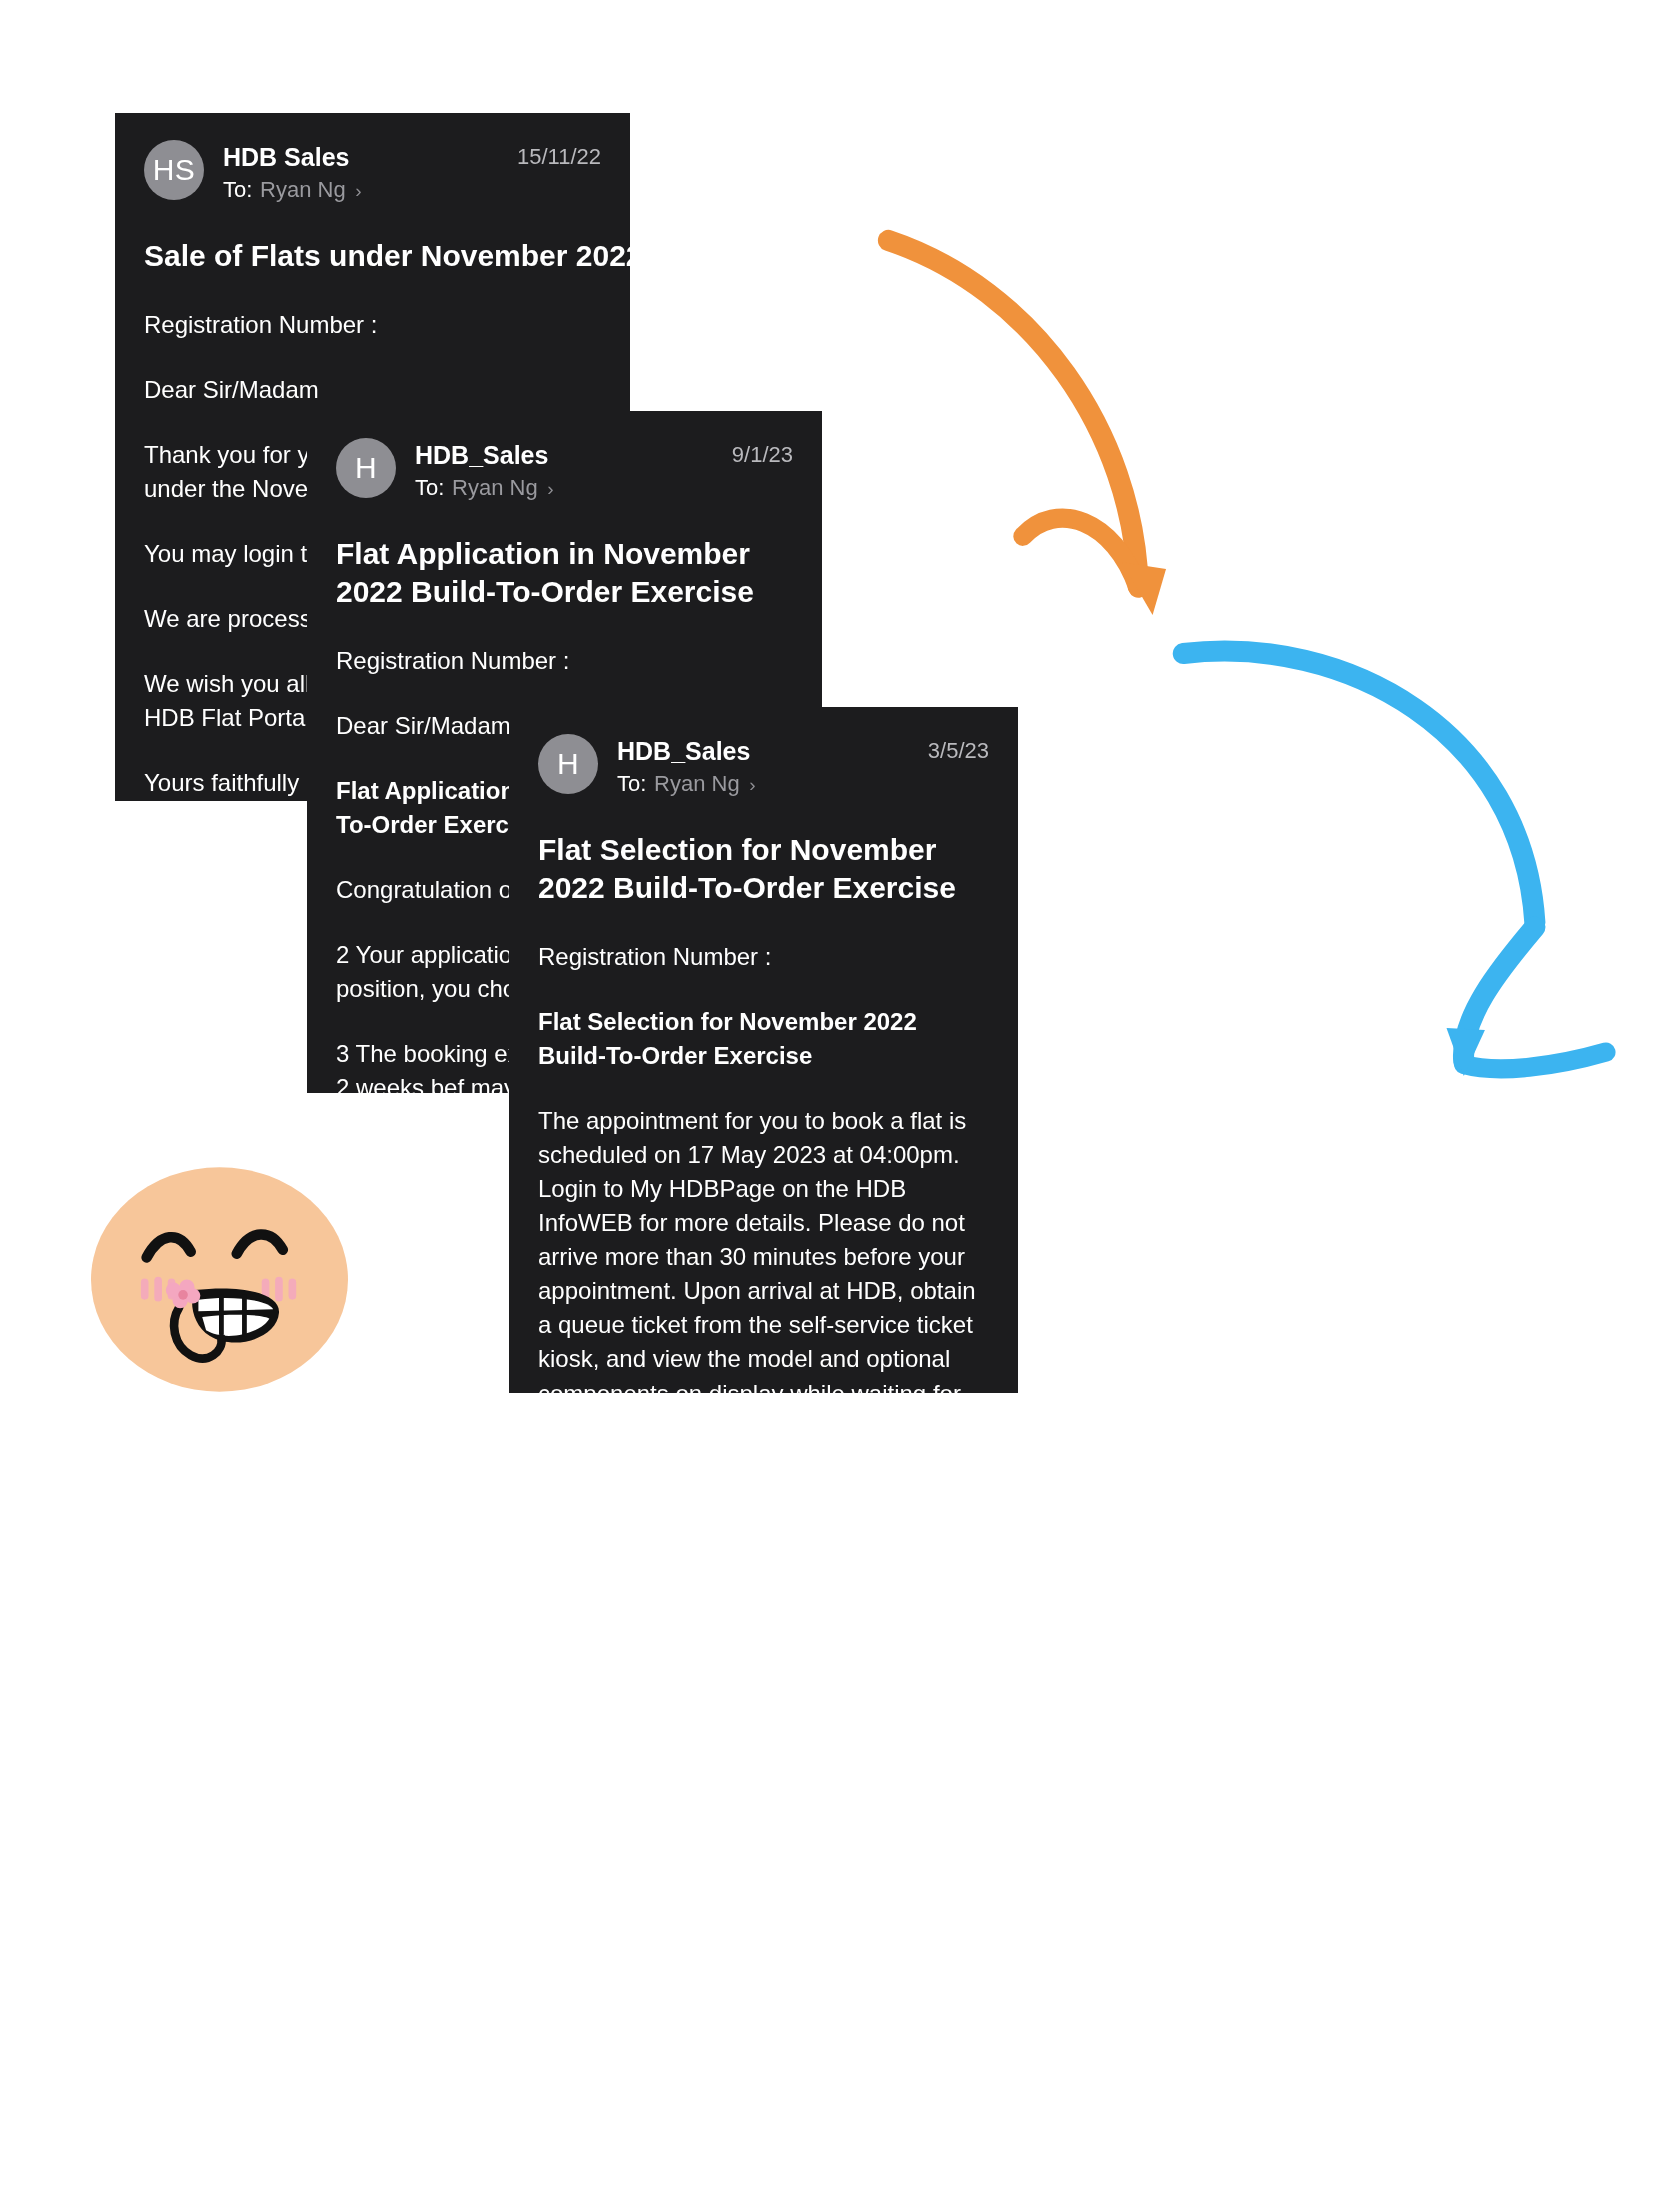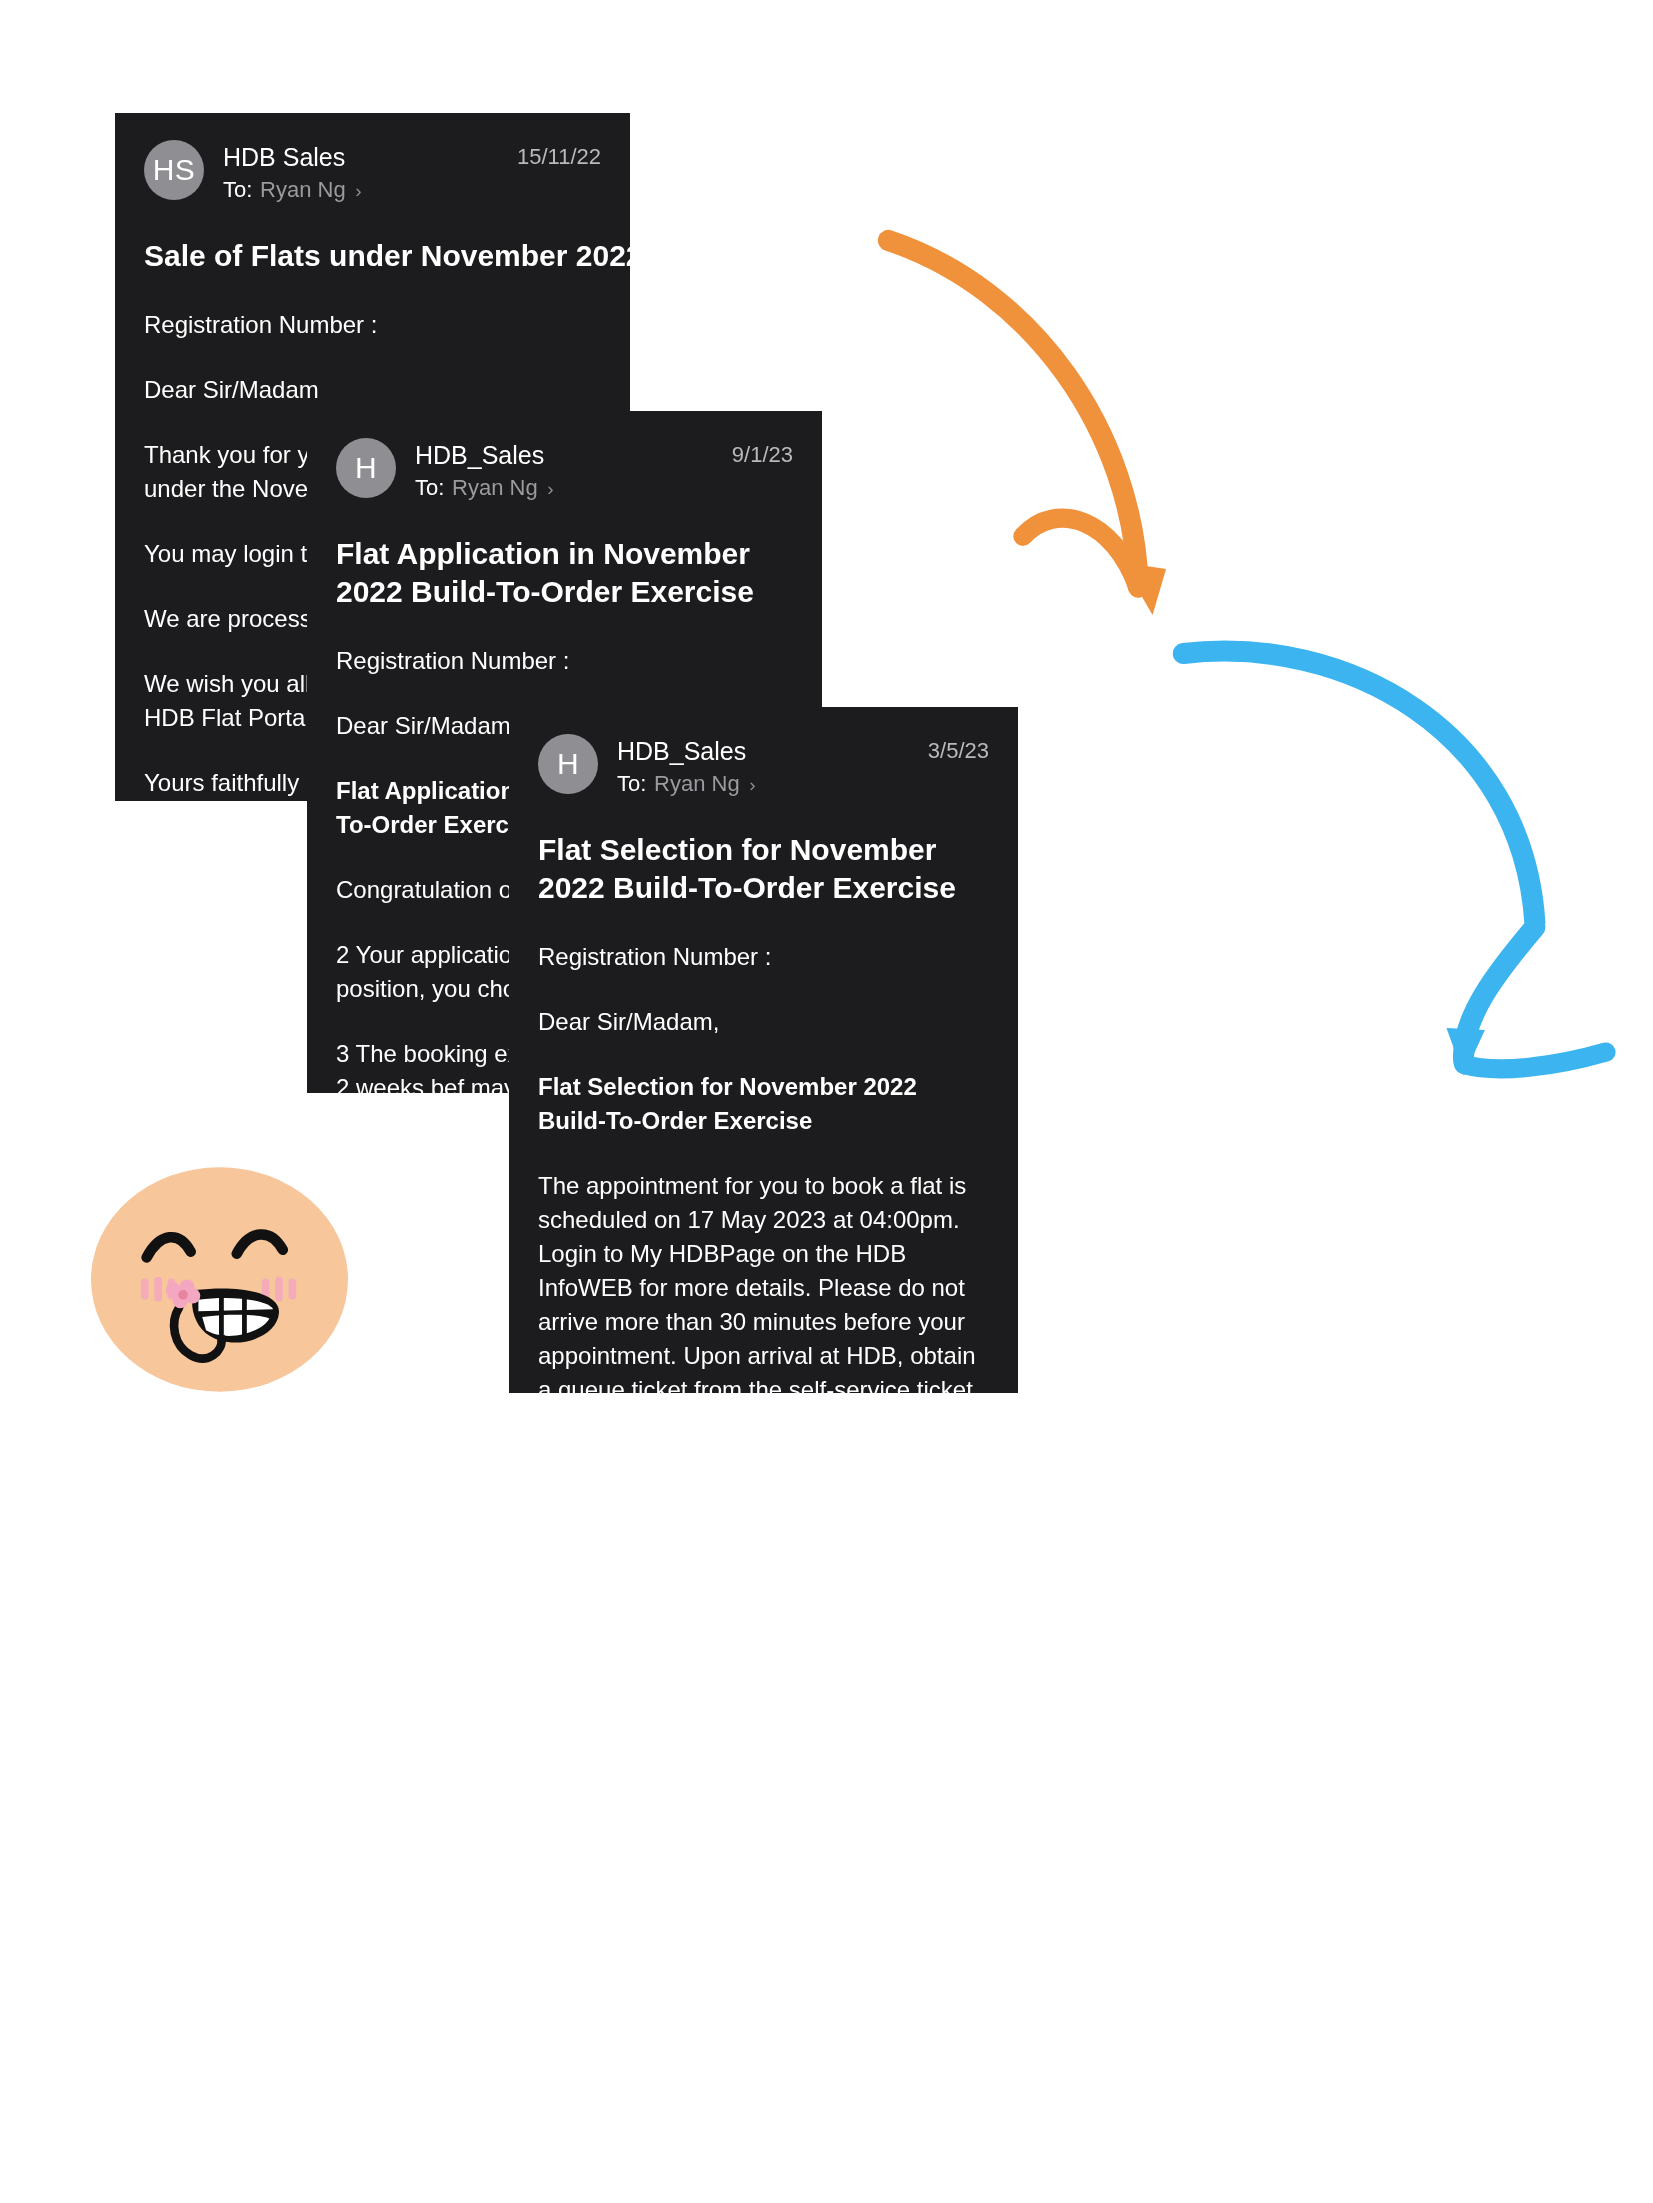--- a/index.html
+++ b/index.html
@@ -54,21 +54,21 @@
     flex: 0 0 auto;
   }
 
   .hdr-text {
     margin-left: 19px;
     padding-top: 2.9px;
   }
 
   .sender {
     font-size: 25px;
-    font-weight: 400;
+    font-weight: 700;
     line-height: 1.15;
     color: #ffffff;
   }
 
   .recip-line {
     margin-top: 5.8px;
     font-size: 22px;
     line-height: 1.2;
     color: #9a9a9f;
     display: flex;
@@ -228,21 +228,20 @@
           <span class="to-label">To:</span>
           <span>Ryan Ng</span>
           <span class="chevron">›</span>
         </div>
       </div>
       <div class="date">3/5/23</div>
     </div>
     <div class="card-body">
       <div class="subject">Flat Selection for November 2022 Build-To-Order Exercise</div>
       <p class="para">Registration Number :</p>
-      <p class="para">Dear Sir/Madam,</p>
       <p class="para bold">Flat Selection for November 2022 Build-To-Order Exercise</p>
       <p class="para">     The appointment for you to book a flat is scheduled on 17 May 2023 at 04:00pm. Login to My HDBPage on the HDB InfoWEB for more details. Please do not arrive more than 30 minutes before your appointment. Upon arrival at HDB, obtain a queue ticket from the self-service ticket kiosk, and view the model and optional components on display while waiting for your turn to book a flat.</p>
 
     </div>
   </div>
 
   <svg class="arrow-svg" viewBox="0 0 1721 2294">
 
     <g>
       <path d="M925 250 C 1075 300, 1180 450, 1185 610" stroke="#f0923c" stroke-width="22" fill="none" stroke-linecap="round"></path>

